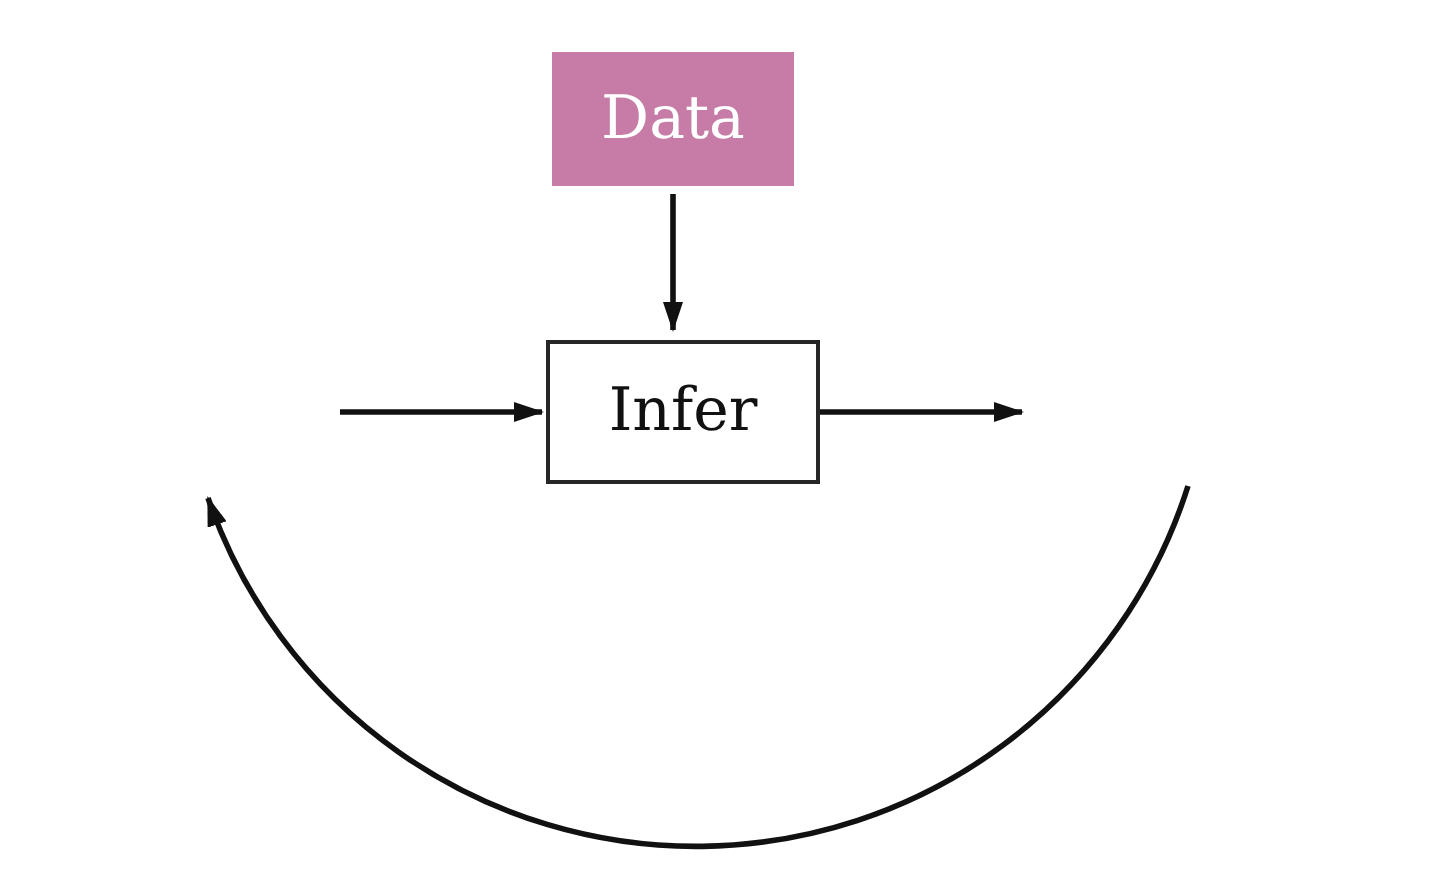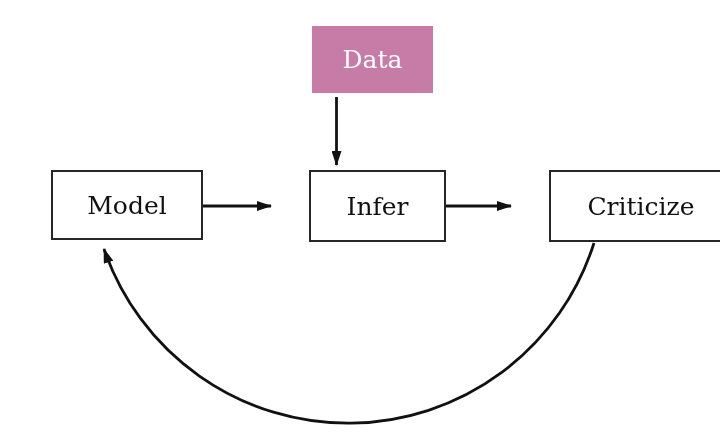--- a/index.html
+++ b/index.html
@@ -33,27 +33,26 @@
   }
   #arrow-layer marker path {
     fill: var(--arrow-color);
     stroke: none;
   }
   .node {
     position: absolute;
     display: flex;
     align-items: center;
     justify-content: center;
-    font-size: 25px;
+    font-size: 30px;
     line-height: 1;
     color: #111;
     background: var(--box-fill);
     border: 2.5px solid var(--box-border);
     user-select: none;
-    margin-left: 36px;
   }
   #box-model     { left: 15px;  top: 170px; width: 152px; height: 70px; }
   #box-infer     { left: 273px; top: 170px; width: 137px; height: 72px; }
   #box-criticize { left: 513px; top: 170px; width: 184px; height: 72px; }
   #box-data {
     left: 276px; top: 26px; width: 121px; height: 67px;
     background: var(--data-fill);
     border: none;
     color: var(--data-text);
   }
@@ -72,25 +71,19 @@
     <path class="edge" d="M 336.5 97 L 336.5 165" marker-end="url(#arrowhead)"></path>
     <path class="edge" d="M 170 206 L 271 206" marker-end="url(#arrowhead)"></path>
     <path class="edge" d="M 402 206 L 511 206" marker-end="url(#arrowhead)"></path>
     <path class="edge" d="M 594 243 A 258 258 0 0 1 104 249" marker-end="url(#arrowhead)"></path>
   </svg>
 
   <div class="node" id="box-data">
     <span>Data</span>
   </div>
 
-  <div class="node" id="box-model">
-    <span>Model</span>
-  </div>
 
   <div class="node" id="box-infer">
     <span>Infer</span>
   </div>
 
-  <div class="node" id="box-criticize">
-    <span>Criticize</span>
-  </div>
 
 </div>
 
 </body></html>

